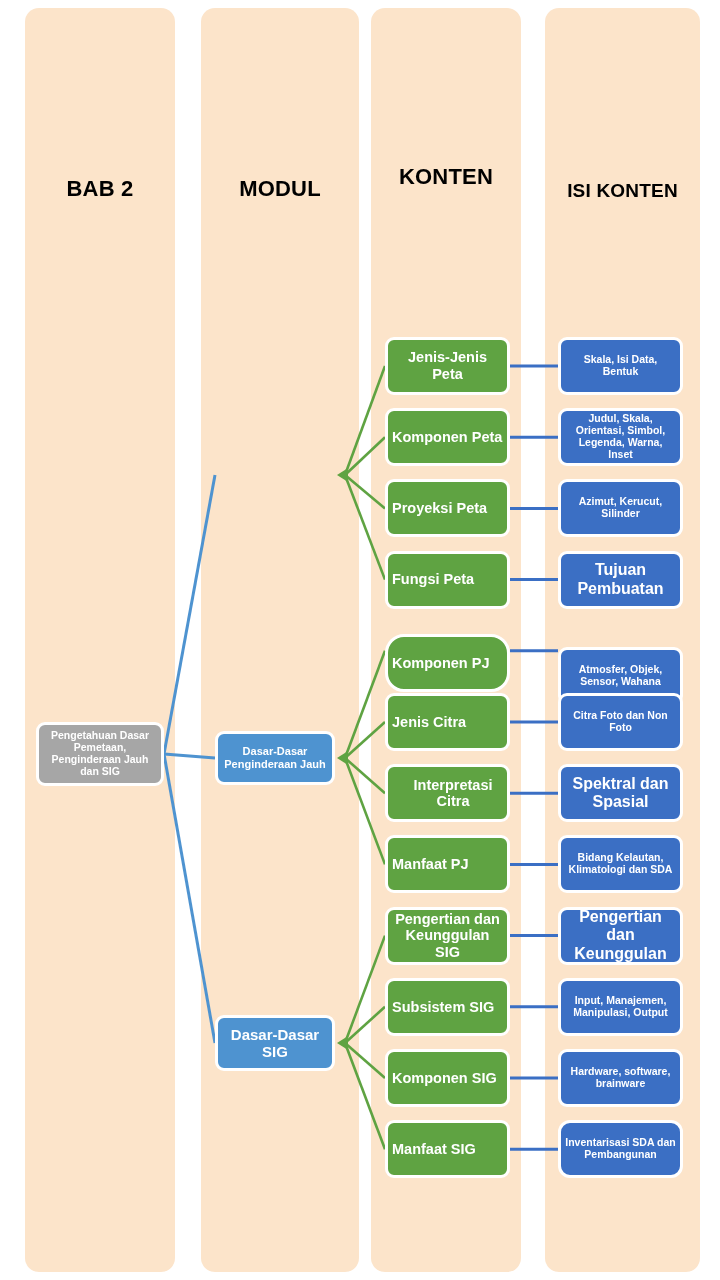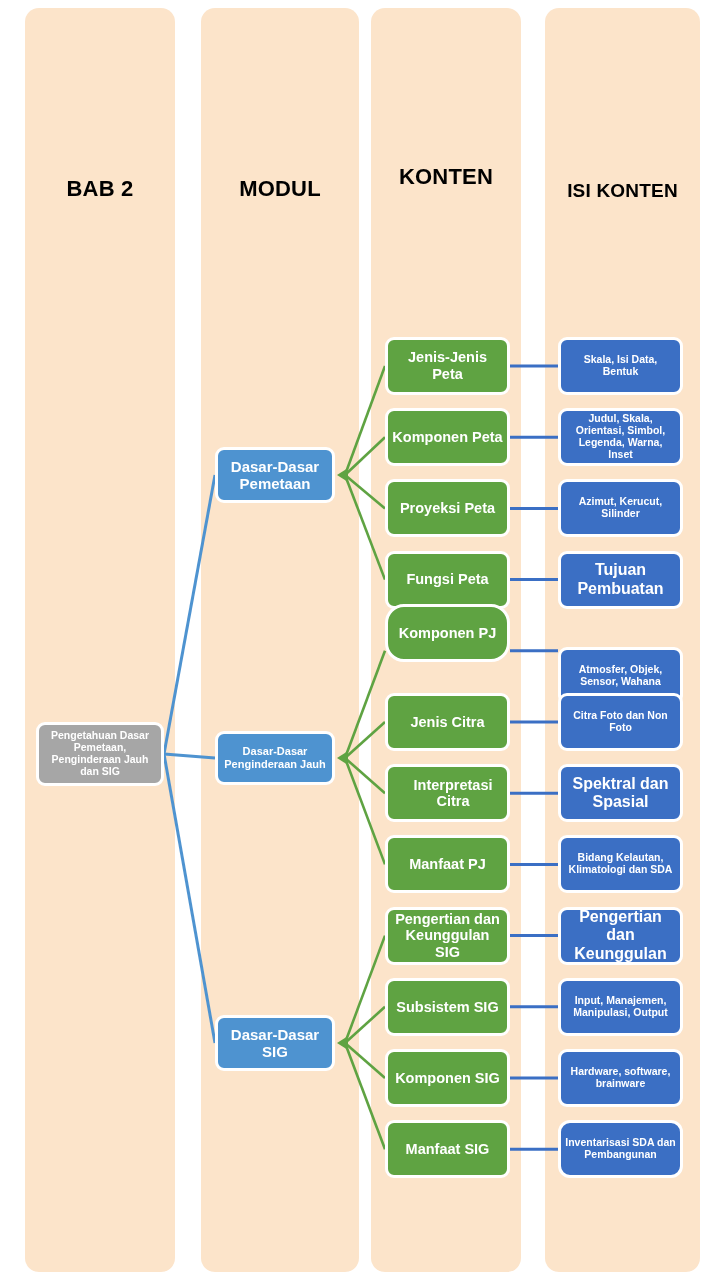--- a/index.html
+++ b/index.html
@@ -20,21 +20,21 @@
   #t-bab{left:25px; top:176px; width:150px; font-size:22px;}
   #t-mod{left:201px;top:176px; width:158px; font-size:22px;}
   #t-kon{left:371px;top:164px; width:150px; font-size:22px;}
   #t-isi{left:545px;top:180px; width:155px; font-size:19px;}
 
   
   #links{position:absolute;left:0;top:0;width:720px;height:1280px;pointer-events:none;}
 
   
   .node{position:absolute;box-sizing:border-box;border-radius:9px;
-        display:flex;align-items:center;justify-content:center;text-align:center;
+        display:flex;align-items:center;text-align:center;
         color:#ffffff;font-weight:bold;line-height:1.14;
         border:3px solid #ffffff;}
   .node span{display:block;padding:0 4px;}
 
   .root{background:#A6A6A6;left:36px;top:722px;width:128px;height:64px;
         font-size:10.5px;}
   .modul{background:#4E93D0;font-size:15px;left:215px;width:120px;height:56px;}
   #m1{top:447px;} #m2{top:731px;height:54px;font-size:11px;} #m3{top:1015px;}
 
   .konten{background:#5FA342;left:385px;width:125px;height:58px;font-size:14.5px;}
@@ -86,44 +86,41 @@
       <line x1="510" y1="935.6" x2="558" y2="935.6" stroke="#3B6FC4" stroke-width="3" stroke-linecap="butt"></line>
       <line x1="510" y1="1006.8000000000001" x2="558" y2="1006.8000000000001" stroke="#3B6FC4" stroke-width="3" stroke-linecap="butt"></line>
       <line x1="510" y1="1078" x2="558" y2="1078" stroke="#3B6FC4" stroke-width="3" stroke-linecap="butt"></line>
       <line x1="510" y1="1149.2" x2="558" y2="1149.2" stroke="#3B6FC4" stroke-width="3" stroke-linecap="butt"></line>
     </svg>
 
   <div class="node root">
     <span>Pengetahuan Dasar Pemetaan, Penginderaan Jauh dan SIG</span>
   </div>
 
-  <div class="node modul" id="m1">
-    <span>Dasar-Dasar Pemetaan</span>
-  </div>
   <div class="node modul" id="m2">
     <span>Dasar-Dasar Penginderaan Jauh</span>
   </div>
   <div class="node modul" id="m3">
     <span>Dasar-Dasar SIG</span>
   </div>
 
   <div id="konten-nodes">
       <div class="node konten" style="top: 337px;">
         <span>Jenis-Jenis Peta</span>
       </div>
       <div class="node konten" style="top: 408.2px;">
         <span>Komponen Peta</span>
       </div>
       <div class="node konten" style="top: 479.4px;">
         <span>Proyeksi Peta</span>
       </div>
       <div class="node konten" style="top: 550.6px;">
         <span>Fungsi Peta</span>
       </div>
-      <div class="node konten" style="top: 604px; border-radius: 19px;">
+      <div class="node konten" style="top: 634px; border-radius: 19px;">
         <span>Komponen PJ</span>
       </div>
       <div class="node konten" style="top: 693px;">
         <span>Jenis Citra</span>
       </div>
       <div class="node konten" style="top: 764.2px; padding-left: 11px;">
         <span>Interpretasi Citra</span>
       </div>
       <div class="node konten" style="top: 835.4px;">
         <span>Manfaat PJ</span>

